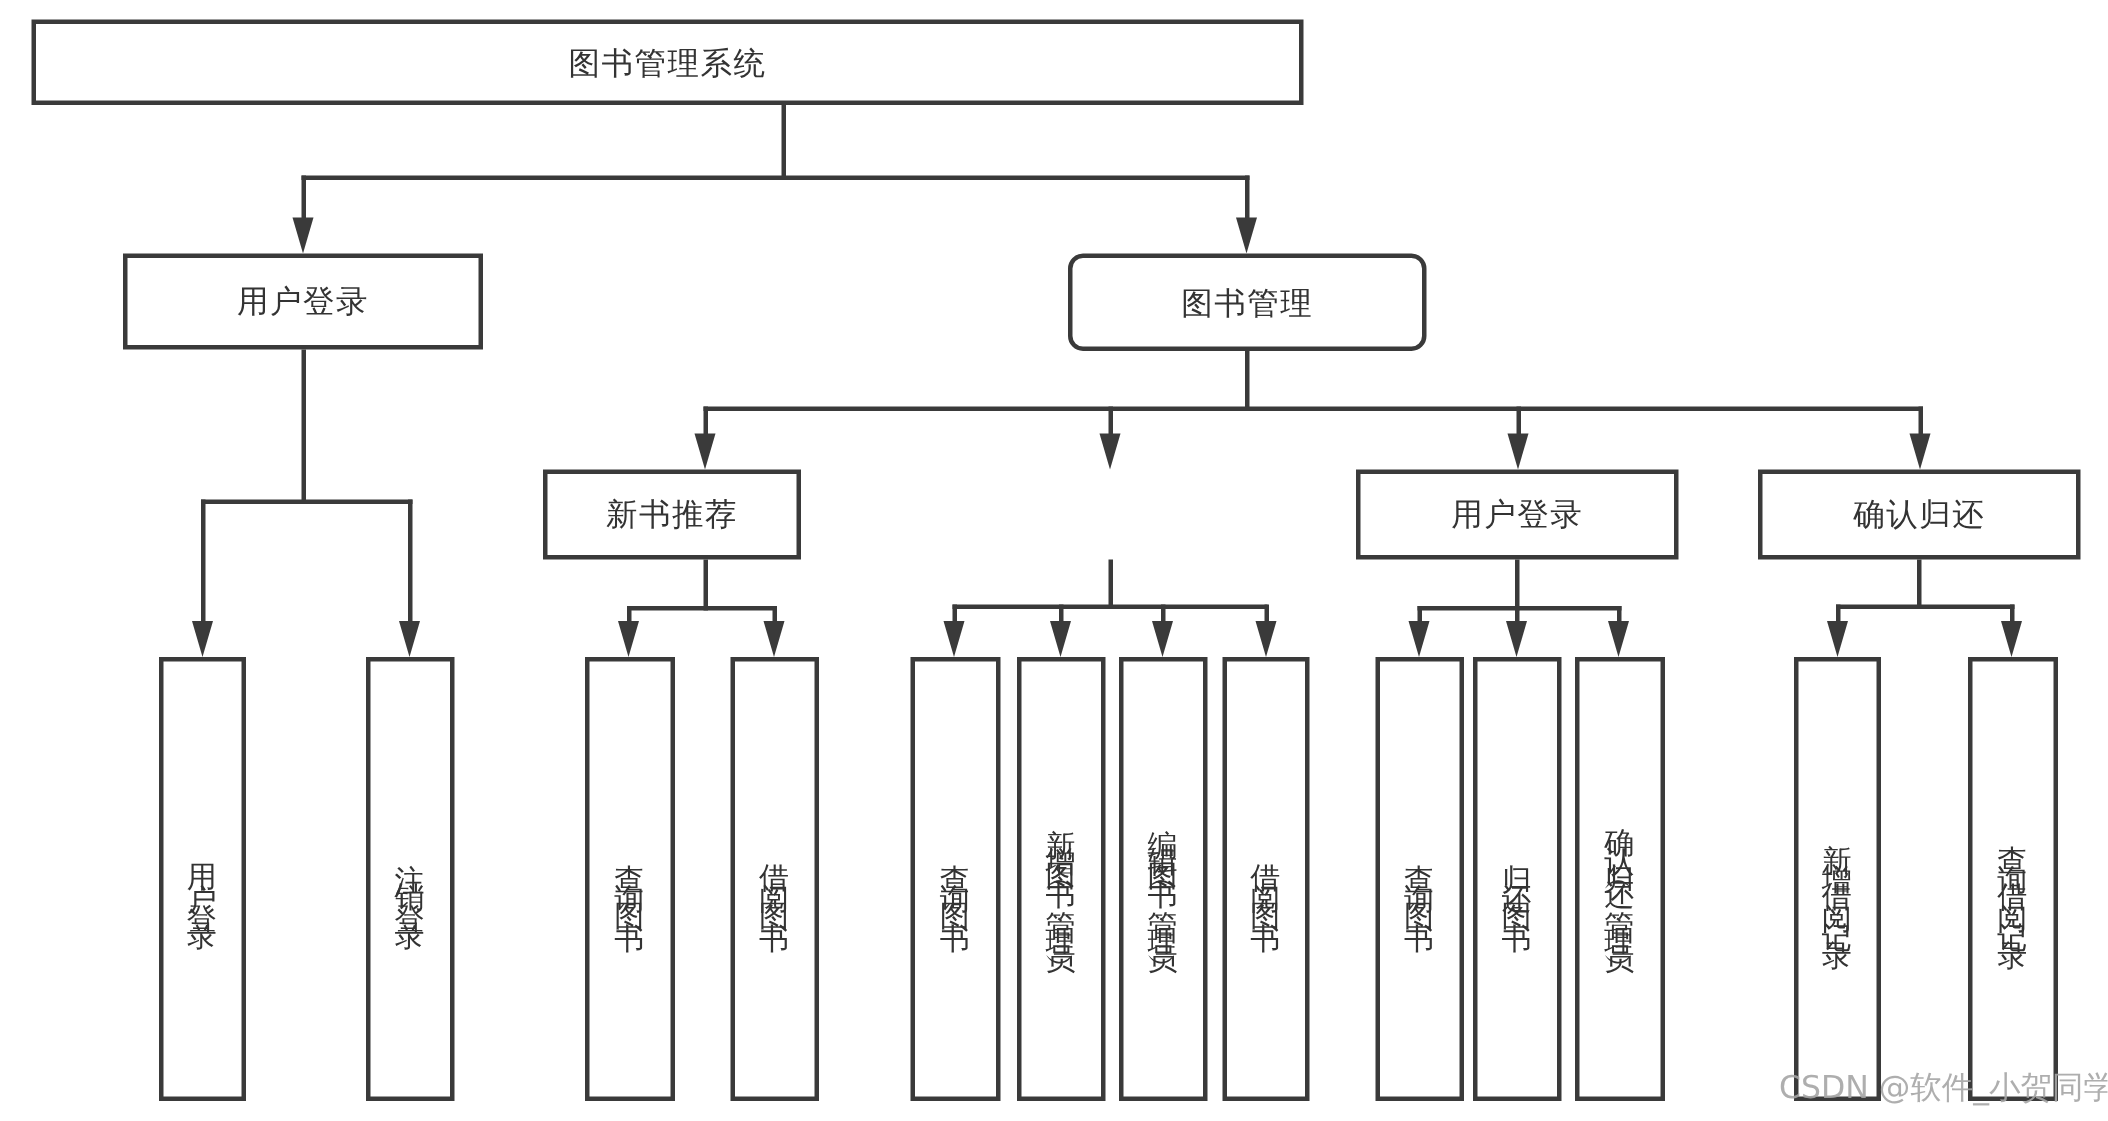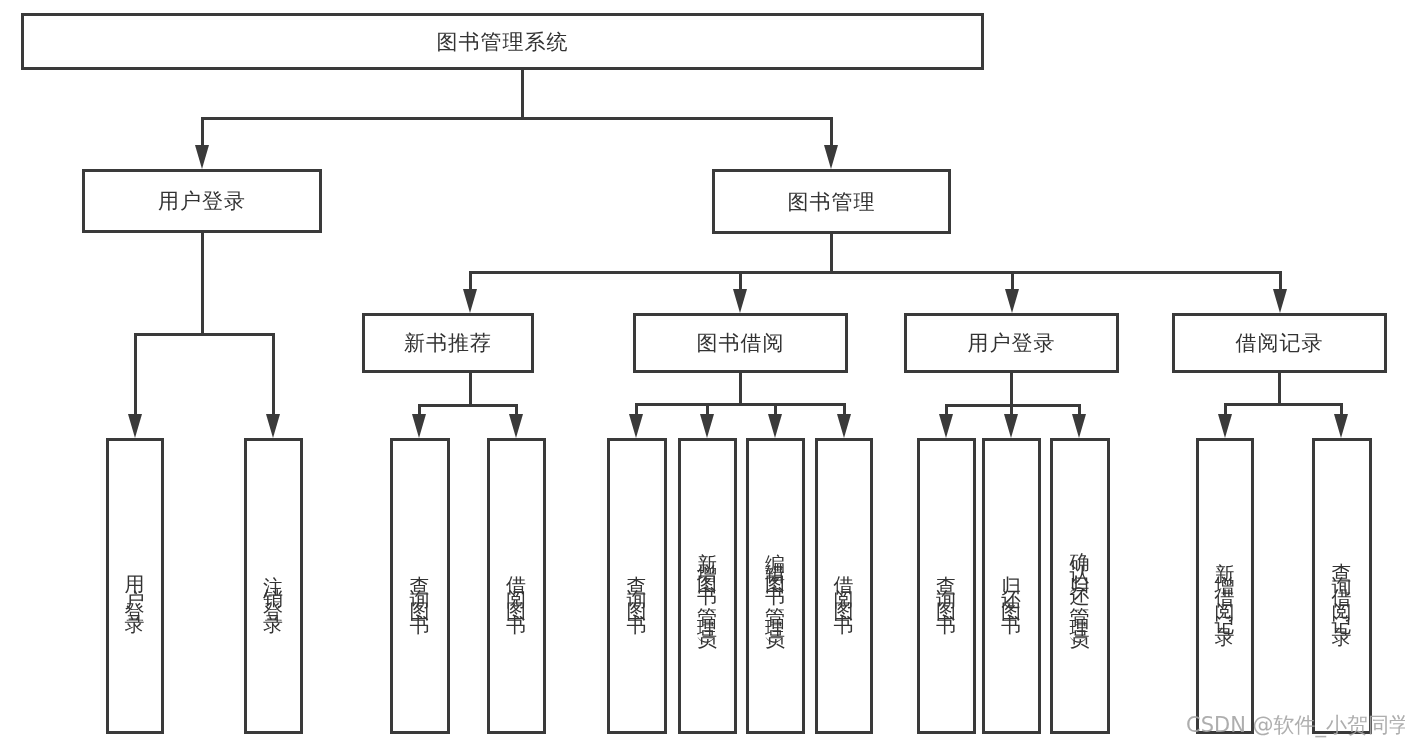--- a/index.html
+++ b/index.html
@@ -31,54 +31,53 @@
     position:absolute;left:1186px;top:711px;
     font-size:21px;color:rgba(165,165,165,0.9);
     white-space:nowrap;z-index:5;
   }
 </style>
 </head>
 <body>
 
 <div class="canvas">
 
-  <div class="node" style="left:21px;top:13px;width:963px;height:57px;">图书管理系统</div>
+  <div class="node" style="left:21px;top:13px;width:848px;height:57px;">图书管理系统</div>
 
   <div class="vline" style="left:520.5px;top:70px;height:48px;"></div>
   <div class="hline" style="left:200.5px;top:117px;width:632.5px;"></div>
   <div class="vline" style="left:200.5px;top:117px;height:33px;"></div>
   <div class="arrow" style="left:194.5px;top:145px;"></div>
   <div class="vline" style="left:830px;top:117px;height:33px;"></div>
   <div class="arrow" style="left:824px;top:145px;"></div>
 
   <div class="node" style="left:82px;top:169px;width:240px;height:64px;">用户登录</div>
-  <div class="node" style="left:712px;top:169px;width:239px;height:65px;">图书管理</div>
+  <div class="node" style="left:712px;top:169px;width:239px;height:65px;border-radius:10px;">图书管理</div>
 
   <div class="vline" style="left:200.5px;top:233px;height:103px;"></div>
   <div class="hline" style="left:133.5px;top:333px;width:141px;"></div>
   <div class="vline" style="left:133.5px;top:333px;height:83px;"></div>
   <div class="arrow" style="left:127.5px;top:414px;"></div>
   <div class="vline" style="left:272px;top:333px;height:83px;"></div>
   <div class="arrow" style="left:266px;top:414px;"></div>
 
   <div class="vline" style="left:830px;top:234px;height:40px;"></div>
   <div class="hline" style="left:468.5px;top:271px;width:813px;"></div>
   <div class="vline" style="left:468.5px;top:271px;height:22px;"></div>
   <div class="arrow" style="left:462.5px;top:289px;"></div>
   <div class="vline" style="left:738.5px;top:271px;height:22px;"></div>
   <div class="arrow" style="left:732.5px;top:289px;"></div>
   <div class="vline" style="left:1010.5px;top:271px;height:22px;"></div>
   <div class="arrow" style="left:1004.5px;top:289px;"></div>
   <div class="vline" style="left:1278.5px;top:271px;height:22px;"></div>
   <div class="arrow" style="left:1272.5px;top:289px;"></div>
 
   <div class="node" style="left:362px;top:313px;width:172px;height:60px;">新书推荐</div>
-  <div class="node" style="left:633px;top:313px;width:215px;height:60px;">图书借阅</div>
   <div class="node" style="left:904px;top:313px;width:215px;height:60px;">用户登录</div>
-  <div class="node" style="left:1172px;top:313px;width:215px;height:60px;">借阅记录</div>
+  <div class="node" style="left:1172px;top:313px;width:215px;height:60px;">确认归还</div>
 
   <div class="vline" style="left:468.5px;top:373px;height:34px;"></div>
   <div class="hline" style="left:418px;top:404px;width:100px;"></div>
   <div class="vline" style="left:418px;top:404px;height:14px;"></div>
   <div class="arrow" style="left:412px;top:414px;"></div>
   <div class="vline" style="left:515px;top:404px;height:14px;"></div>
   <div class="arrow" style="left:509px;top:414px;"></div>
 
   <div class="vline" style="left:738.5px;top:373px;height:33px;"></div>
   <div class="hline" style="left:635px;top:403px;width:210px;"></div>

